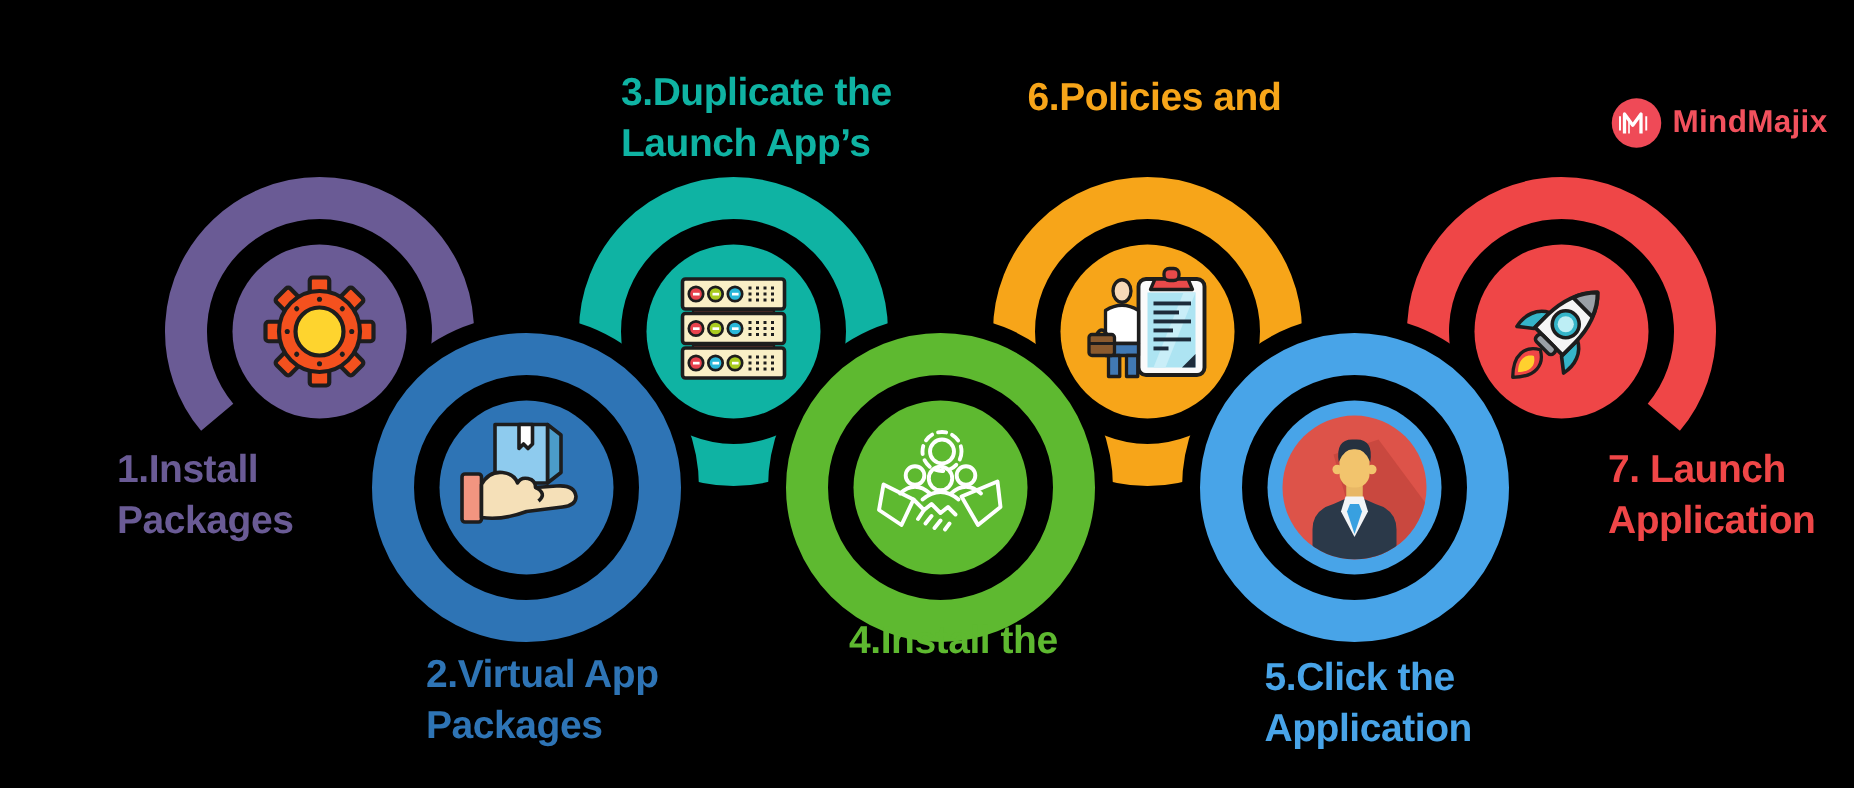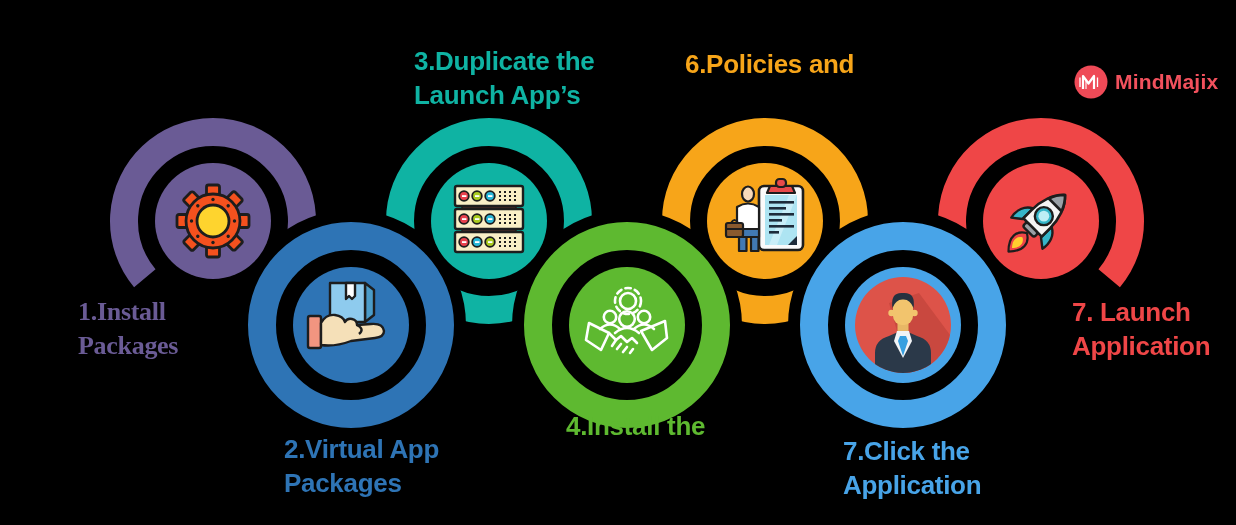--- a/index.html
+++ b/index.html
@@ -11,21 +11,21 @@
   .ring{fill:none;stroke-width:28;}
   .halo{fill:none;stroke:#000;stroke-width:52;}
   .r1{stroke:var(--c1);} .r2{stroke:var(--c2);} .r3{stroke:var(--c3);}
   .r4{stroke:var(--c4);} .r5{stroke:var(--c5);} .r6{stroke:var(--c6);} .r7{stroke:var(--c7);}
   .d1{fill:var(--c1);} .d2{fill:var(--c2);} .d3{fill:var(--c3);}
   .d4{fill:var(--c4);} .d5{fill:var(--c5);} .d6{fill:var(--c6);} .d7{fill:var(--c7);}
   .step-label{
     position:absolute;font-weight:700;font-size:26px;line-height:34px;
     letter-spacing:-0.3px;white-space:nowrap;
   }
-  .l1{color:var(--c1);font-family:Liberation Serif, serif;} .l2{color:var(--c2);} .l3{color:var(--c3);}
+  .l1{color:var(--c1);} .l2{color:var(--c2);} .l3{color:var(--c3);}
   .l4{color:var(--c4);} .l5{color:var(--c5);} .l6{color:var(--c6);} .l7{color:var(--c7);margin-left:34px;}
   .logo{
     position:absolute;left:1072px;top:39px;display:flex;align-items:center;gap:5px;margin-top:24px;
   }
   .logo .brand-text{
     color:var(--brand-text);font-weight:700;font-size:21px;letter-spacing:0.2px;
   }
   .outl{stroke:#1d1d1d;stroke-linejoin:round;}
 </style>
 </head>
@@ -220,21 +220,21 @@
     <div>3.Duplicate the</div>
     <div>Launch App’s</div>
   </div>
   <div class="step-label l4" style="left:566px;top:409px">
     <div>4.Install the</div>
   </div>
   <div class="step-label l5" style="left:685px;top:47px">
     <div>6.Policies and</div>
   </div>
   <div class="step-label l6" style="left:843px;top:434px">
-    <div>7.Click the</div>
+    <div>5.Click the</div>
     <div>Application</div>
   </div>
   <div class="step-label l7" style="left:1038px;top:295px">
     <div>7. Launch</div>
     <div>Application</div>
   </div>
 
   <div class="logo">
     <svg width="38" height="38" viewBox="0 0 38 38">
       <circle cx="19" cy="19" r="16.5" fill="var(--brand-badge)"></circle>

